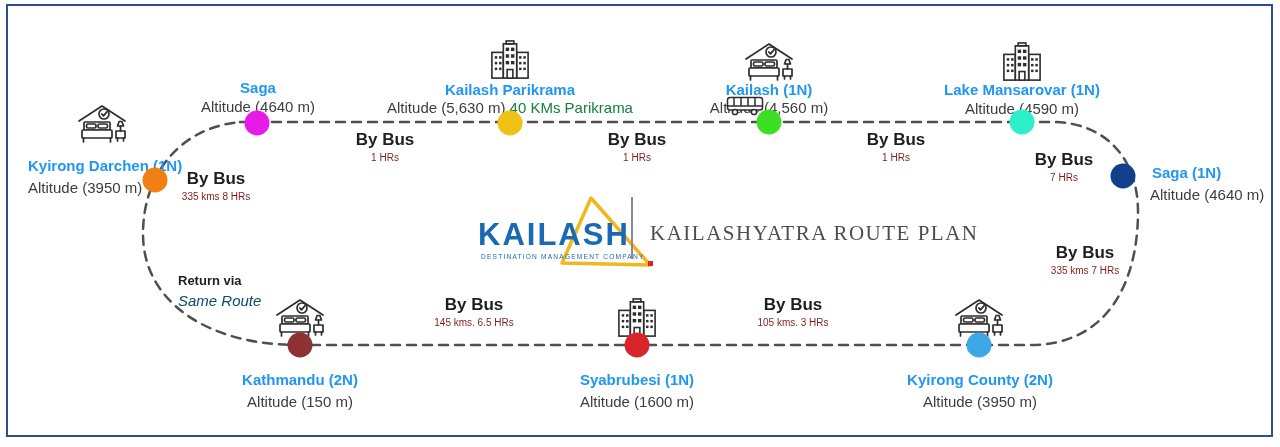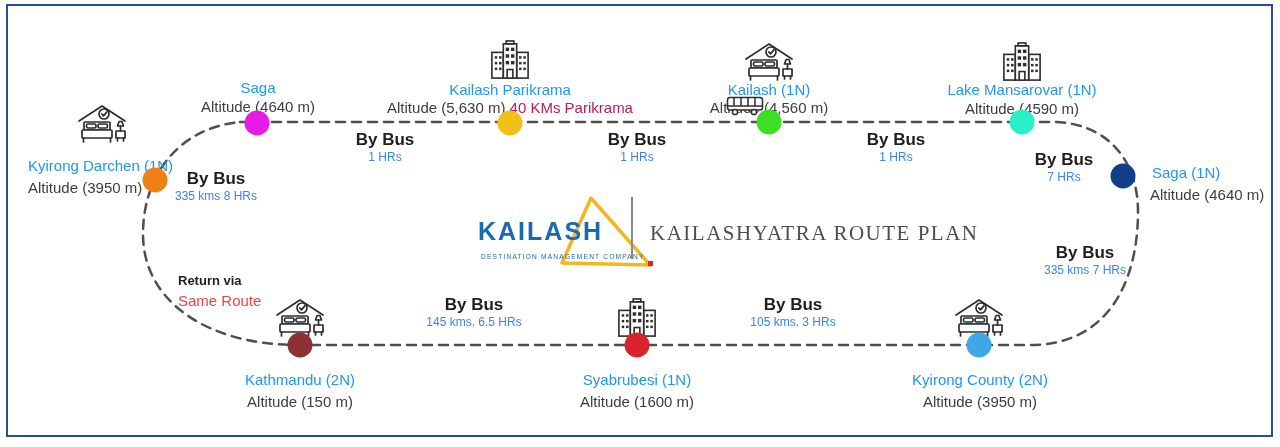--- a/index.html
+++ b/index.html
@@ -5,32 +5,32 @@
   html,body{margin:0;padding:0;}
   body{
     width:1280px;height:447px;position:relative;overflow:hidden;
     background:#ffffff;font-family:"Liberation Sans","DejaVu Sans",sans-serif;
   }
   .frame{position:absolute;left:6px;top:4px;width:1263px;height:429px;border:2px solid #2e4d8f;}
   svg.layer{position:absolute;left:0;top:0;}
   .route-svg{width:1280px;height:447px;}
   .route-path{fill:none;stroke:#4f4f4f;stroke-width:2.5;stroke-dasharray:9 7;stroke-linecap:round;}
   .dot{position:absolute;width:25px;height:25px;border-radius:50%;transform:translate(-50%,-50%);}
-  .stop-name{position:absolute;font-size:15px;font-weight:normal;color:#2196f3;white-space:nowrap;}
+  .stop-name{position:absolute;font-size:15px;font-weight:bold;color:#2196f3;white-space:nowrap;}
   .stop-alt{position:absolute;font-size:15px;color:#3d3d3d;white-space:nowrap;}
   .centered{transform:translateX(-50%);text-align:center;}
-  .alt-link{color:#be185d;text-align:center;}
+  .alt-link{color:#15803d;text-align:center;}
   .seg{position:absolute;transform:translateX(-50%);text-align:center;white-space:nowrap;}
   .seg .mode{font-size:17px;font-weight:bold;color:#1f1f1f;line-height:18px;}
-  .seg .detail{font-size:12px;color:#3b82f6;line-height:17px;}
+  .seg .detail{font-size:10px;color:#7f1d1d;line-height:17px;}
   .return-note{position:absolute;left:178px;top:271px;white-space:nowrap;}
   .return-note .mode{font-size:13px;font-weight:bold;color:#1f1f1f;line-height:20px;}
-  .return-note .detail{font-size:15px;color:#ef4444;line-height:19px;}
+  .return-note .detail{font-size:15px;color:#0c4a6e;line-height:19px;font-style:italic;}
   .icon{position:absolute;}
-  .logo-brand{position:absolute;left:478px;top:217px;font-size:25px;font-weight:bold;color:#1a6ab3;letter-spacing:2px;}
+  .logo-brand{position:absolute;left:478px;top:217px;font-size:31px;font-weight:bold;color:#1a6ab3;letter-spacing:2px;}
   .logo-tagline{position:absolute;left:481px;top:253px;font-size:6.6px;color:#1a6ab3;letter-spacing:1.2px;}
   .logo-triangle{position:absolute;left:540px;top:192px;}
   .logo-divider{position:absolute;left:631px;top:197px;width:2px;height:62px;background:#8a8a8a;}
   .route-title{position:absolute;left:650px;top:221px;font-family:"Liberation Serif","DejaVu Serif",serif;
     font-size:21px;color:#4d4d4d;letter-spacing:1.5px;white-space:nowrap;}
 </style>
 </head>
 <body>
 
 <svg width="0" height="0" style="position:absolute" aria-hidden="true">

